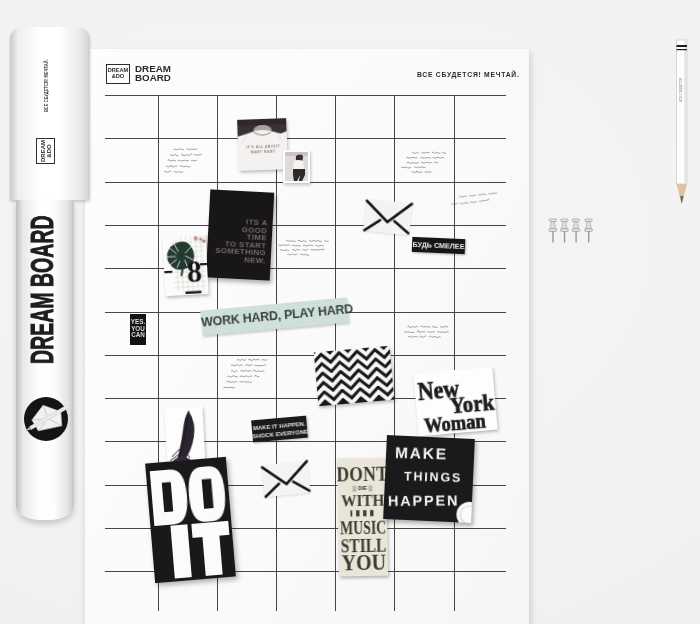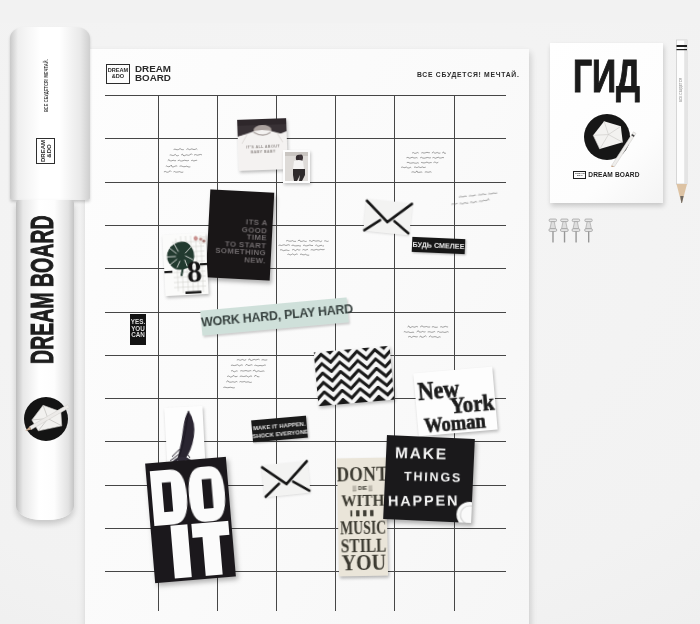--- a/index.html
+++ b/index.html
@@ -361,43 +361,20 @@
           <path d="M24,10 L26,24 L14,34"></path>
           <path d="M26,24 L38,34"></path>
       </g>
     </g>
     <g transform="rotate(60 24 24)">
       <rect x="22.4" y="-2" width="3.4" height="44" fill="#eceae8" stroke="#d2d0cd" stroke-width="0.5"></rect>
       <polygon points="22.4,42 25.8,42 24.1,48" fill="#c8a88c"></polygon>
     </g>
   </svg>
 
-  <div id="guide">
-
-    <div id="gid">ГИД</div>
-    <svg style="position:absolute;left:30px;top:68px" width="62" height="56">
-      <circle cx="27" cy="26" r="23" fill="#161616"></circle>
-      <g transform="rotate(-14 27 26)">
-        <path d="M14,21 L28,10 L43,19 L41,35 L17,36 z" fill="#f3f2f0"></path>
-        <g stroke="#c9c7c4" stroke-width="0.55" fill="none">
-          <path d="M14,21 L29,24 L43,19"></path>
-            <path d="M28,10 L29,24 L17,36"></path>
-            <path d="M29,24 L41,35"></path>
-            <path d="M14,21 L17,36"></path>
-        </g>
-      </g>
-      <g transform="rotate(33 42.5 40.5)">
-        <rect x="41" y="18" width="3" height="40" fill="#efeeec" stroke="#cfcdca" stroke-width="0.5"></rect>
-        <polygon points="41,58 44,58 42.5,63.5" fill="#c8a88c"></polygon>
-        <rect x="41" y="20.5" width="3" height="1.6" fill="#444"></rect>
-      </g>
-    </svg>
-    <div id="gfoot"><span style="display:inline-block;border:1px solid #1f1f1f;font-size:2.4px;line-height:2.6px;padding:0.5px 0.8px;vertical-align:0.8px;margin-right:2px">DREAM<br>&amp;DO</span>DREAM BOARD</div>
-
-  </div>
 
   <div id="pencil">
     <svg width="13" height="167" style="overflow:visible">
       <rect x="0.5" y="0" width="10.5" height="144" fill="#fdfdfd" stroke="#c8c8c8" stroke-width="0.7"></rect>
       <rect x="8.2" y="0" width="2.8" height="144" fill="#e4e4e4"></rect>
       <rect x="0.5" y="5" width="10.5" height="2" fill="#1d1d1d"></rect>
       <rect x="0.5" y="9" width="10.5" height="1.2" fill="#1d1d1d"></rect>
       <text x="5.5" y="62" font-size="3.2" fill="#7a7a7a" transform="rotate(-90 5.5 62)" font-family="Liberation Sans">ВСЕ СБУДЕТСЯ</text>
       <polygon points="0.5,144 11,144 6,163 5.4,163" fill="#ddc3a4"></polygon>
       <polygon points="4.2,156 7.6,156 6,163 5.4,163" fill="#6e6862"></polygon>

